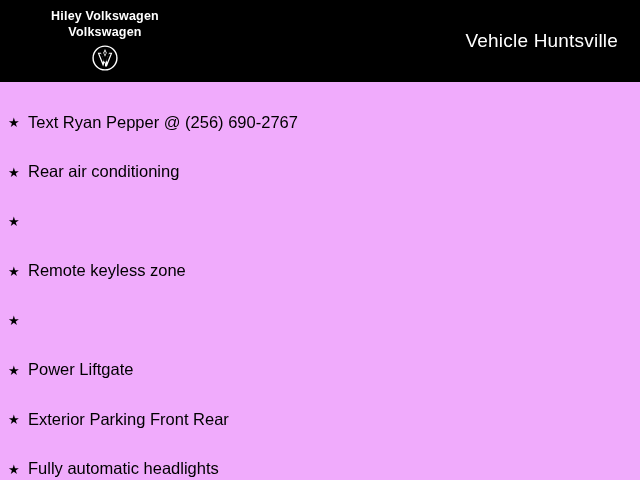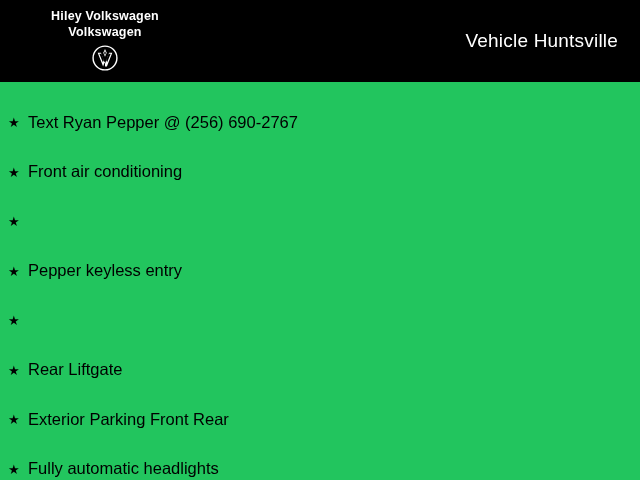--- a/index.html
+++ b/index.html
@@ -7,21 +7,21 @@
     width: 640px;
     height: 480px;
     background: #ffffff;
     font-family: "Liberation Sans", sans-serif;
     overflow: hidden;
   }
   .page {
     width: 640px;
     height: 480px;
     position: relative;
-    background: #22c55e;
+    background: #f0abfc;
   }
   .header {
     width: 100%;
     height: 82px;
     background: #000000;
     position: relative;
     display: flex;
     align-items: flex-start;
   }
   .brand {
@@ -111,35 +111,35 @@
   </div>
 
   <div class="content">
     <ul class="highlights">
       <li>
         <span class="star">★</span>
         <span class="item-text">Text Ryan Pepper @ (256) 690-2767</span>
       </li>
       <li>
         <span class="star">★</span>
-        <span class="item-text">Front air conditioning</span>
+        <span class="item-text">Rear air conditioning</span>
       </li>
       <li>
         <span class="star">★</span>
       </li>
       <li>
         <span class="star">★</span>
-        <span class="item-text">Pepper keyless entry</span>
+        <span class="item-text">Remote keyless zone</span>
       </li>
       <li>
         <span class="star">★</span>
       </li>
       <li>
         <span class="star">★</span>
-        <span class="item-text">Rear Liftgate</span>
+        <span class="item-text">Power Liftgate</span>
       </li>
       <li>
         <span class="star">★</span>
         <span class="item-text">Exterior Parking Front Rear</span>
       </li>
       <li>
         <span class="star">★</span>
         <span class="item-text">Fully automatic headlights</span>
       </li>
     </ul>

